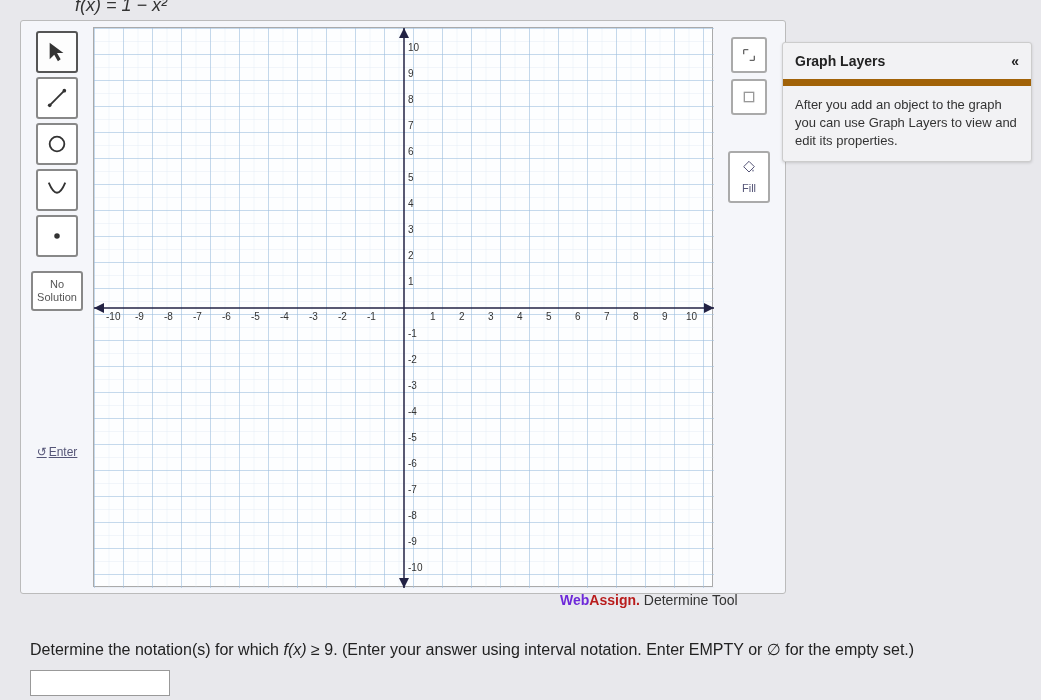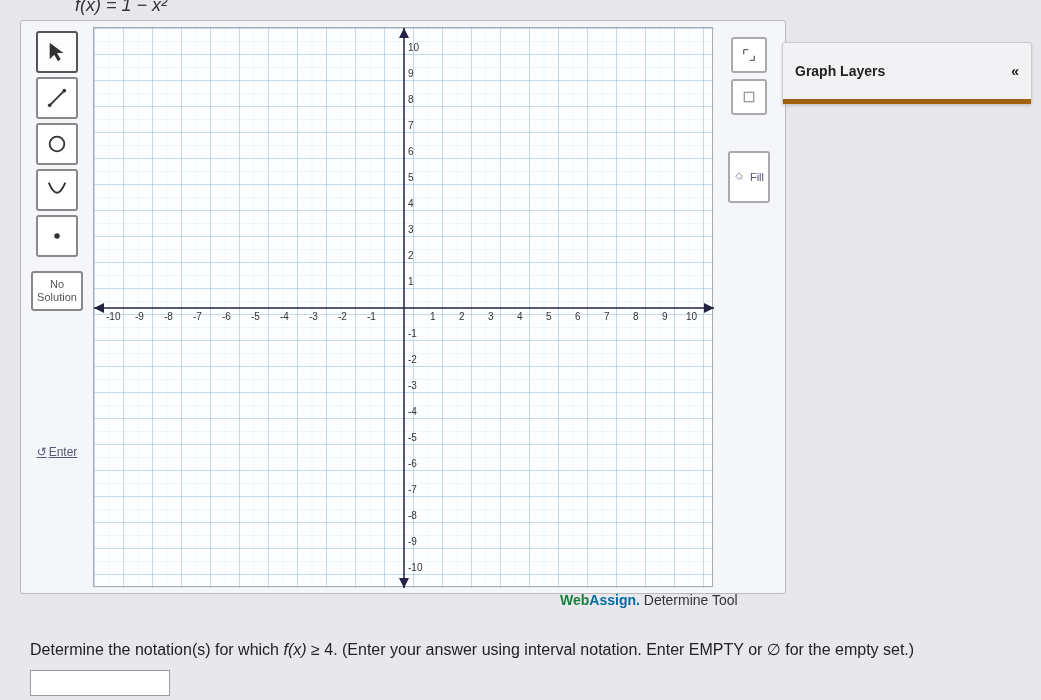--- a/index.html
+++ b/index.html
@@ -108,57 +108,57 @@
       cursor: pointer;
       color: #666;
     }
     .fill-btn {
       width: 42px;
       height: 52px;
       background: #fff;
       border: 2px solid #aaa;
       border-radius: 3px;
       display: flex;
-      flex-direction: row;
+      flex-direction: column;
       align-items: center;
       justify-content: center;
       cursor: pointer;
       font-size: 11px;
       color: #557;
       gap: 6px;
       padding: 4px;
       margin-top: 30px;
     }
     .footer-label {
       position: absolute;
       top: 592px;
       left: 560px;
       font-size: 14px;
       color: #333;
     }
-    .footer-label .red { color: #0369a1; font-weight: bold; }
-    .footer-label .bold { font-weight: bold; color: #15803d; }
+    .footer-label .red { color: #b91c1c; font-weight: bold; }
+    .footer-label .bold { font-weight: bold; color: #6d28d9; }
     .layers-panel {
       position: absolute;
       top: 42px;
       left: 782px;
       width: 250px;
       background: #f2f2f4;
       border: 1px solid #ccc;
       border-radius: 3px;
       box-shadow: 0 1px 3px rgba(0,0,0,0.15);
     }
     .layers-head {
       display: flex;
       justify-content: space-between;
       align-items: center;
-      padding: 20px 12px;
+      padding: 10px 12px;
       font-weight: bold;
       font-size: 14px;
-      border-bottom: 5px solid #a16207;
+      border-bottom: 7px solid #a16207;
     }
     .layers-body {
       padding: 10px 12px;
       font-size: 13px;
       color: #333;
       line-height: 1.4;
     }
     .question {
       position: absolute;
       top: 640px;
@@ -273,19 +273,20 @@
 
 <div class="footer-label">
   <span class="bold">Web</span><span class="red">Assign.</span><span> Determine Tool</span>
 </div>
 
 <div class="layers-panel">
   <div class="layers-head">
     <span>Graph Layers</span>
     <span class="collapse-icon">«</span>
   </div>
+  <div class="layers-body">After you add an object to the graph you can use Graph Layers to view and edit its properties.</div>
 </div>
 
 <div class="question">
-  <span>Determine the notation(s) for which </span><i>f(x)</i><span> ≥ 4. (Enter your answer using interval notation. Enter EMPTY or ∅ for the empty set.)</span>
+  <span>Determine the notation(s) for which </span><i>f(x)</i><span> ≥ 9. (Enter your answer using interval notation. Enter EMPTY or ∅ for the empty set.)</span>
 </div>
 
 <input class="answer-box" type="text" style="">
 
 </body></html>

